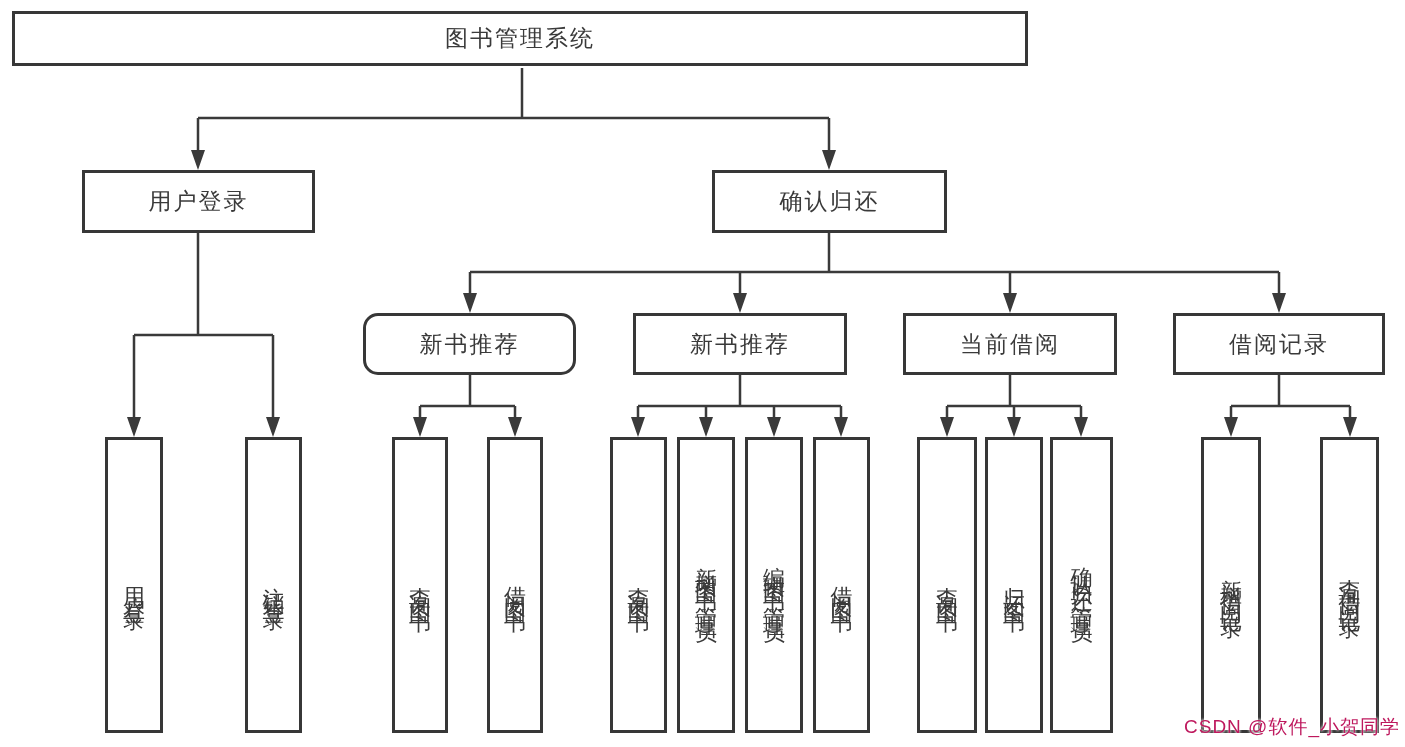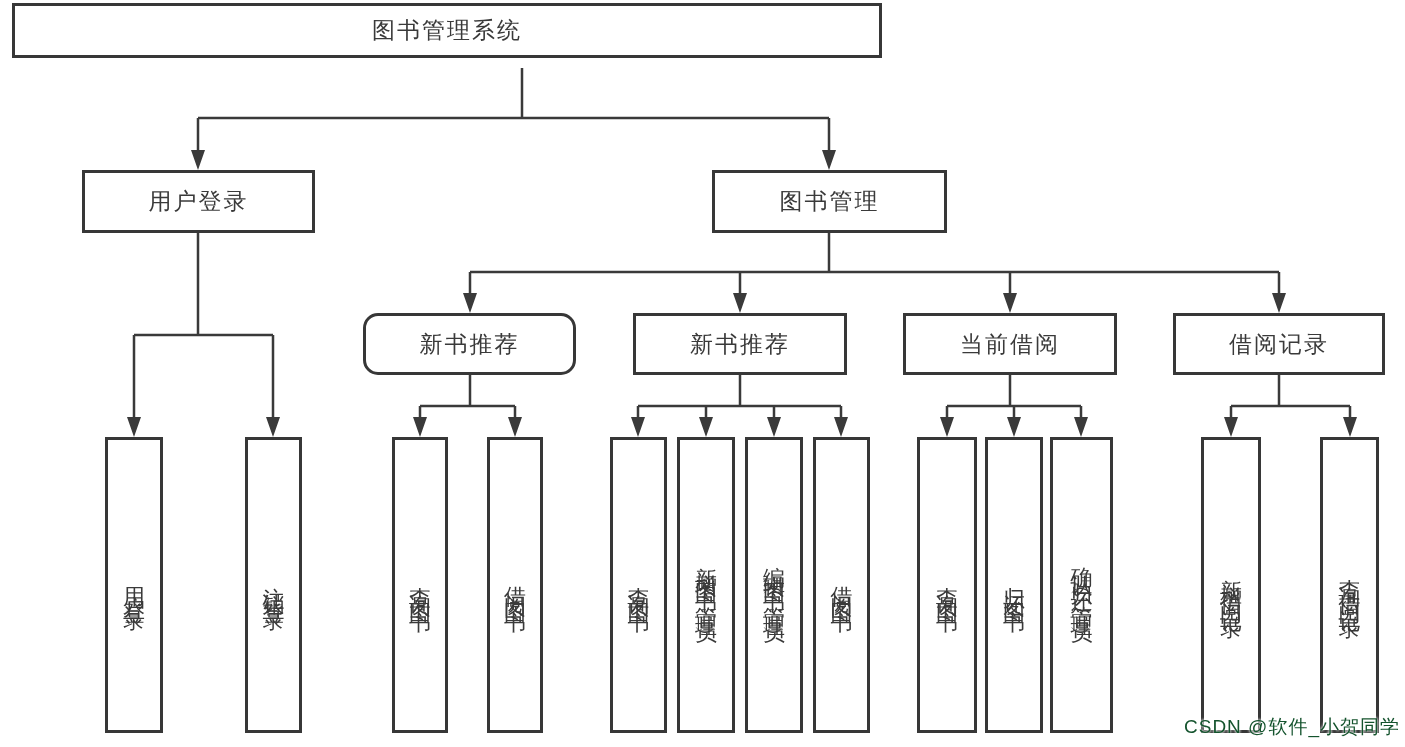--- a/index.html
+++ b/index.html
@@ -13,21 +13,21 @@
     display:flex;align-items:center;justify-content:center;
     color:#3a3a3a;font-size:23px;letter-spacing:2px;white-space:nowrap;
   }
   .box.v{
     writing-mode:vertical-rl;text-orientation:mixed;
     font-size:22px;letter-spacing:8px;line-height:1;white-space:normal;
     padding:4px 0;
   }
   #watermark{
     position:absolute;left:1184px;top:714px;width:220px;
-    color:#14532d;font-size:19px;letter-spacing:1px;white-space:nowrap;
+    color:#be185d;font-size:19px;letter-spacing:1px;white-space:nowrap;
     text-shadow:0 0 3px #ffffff,0 0 3px #ffffff;z-index:5;
   }
 </style>
 </head>
 <body>
 
 <div id="stage">
 
   <svg id="wires" viewBox="0 0 1405 747" xmlns="http://www.w3.org/2000/svg">
     <path d="M522 68 V118 M198 118 H829 M198 118 V152 M829 118 V152
@@ -42,24 +42,24 @@
          M1003 293 L1017 293 L1010 313 Z M1272 293 L1286 293 L1279 313 Z
          M127 417 L141 417 L134 437 Z  M266 417 L280 417 L273 437 Z
          M413 417 L427 417 L420 437 Z  M508 417 L522 417 L515 437 Z
          M631 417 L645 417 L638 437 Z  M699 417 L713 417 L706 437 Z
          M767 417 L781 417 L774 437 Z  M834 417 L848 417 L841 437 Z
          M940 417 L954 417 L947 437 Z  M1007 417 L1021 417 L1014 437 Z
          M1074 417 L1088 417 L1081 437 Z M1224 417 L1238 417 L1231 437 Z
          M1343 417 L1357 417 L1350 437 Z" fill="#3a3a3a" stroke="none"></path>
   </svg>
 
-  <div class="box" style="left:12px;top:3px;width:870px;height:55px;">图书管理系统</div>
+  <div class="box" style="left:12px;top:11px;width:1016px;height:55px;">图书管理系统</div>
 
   <div class="box" style="left:82px;top:170px;width:233px;height:63px;">用户登录</div>
-  <div class="box" style="left:712px;top:170px;width:235px;height:63px;">图书管理</div>
+  <div class="box" style="left:712px;top:170px;width:235px;height:63px;">确认归还</div>
 
   <div class="box" style="left:363px;top:313px;width:213px;height:62px;border-radius:15px;">新书推荐</div>
   <div class="box" style="left:633px;top:313px;width:214px;height:62px;">新书推荐</div>
   <div class="box" style="left:903px;top:313px;width:214px;height:62px;">当前借阅</div>
   <div class="box" style="left:1173px;top:313px;width:212px;height:62px;">借阅记录</div>
 
   <div class="box v" style="left:105px;top:437px;width:58px;height:296px;">用户登录</div>
   <div class="box v" style="left:245px;top:437px;width:57px;height:296px;">注销登录</div>
 
   <div class="box v" style="left:392px;top:437px;width:56px;height:296px;">查询图书</div>

